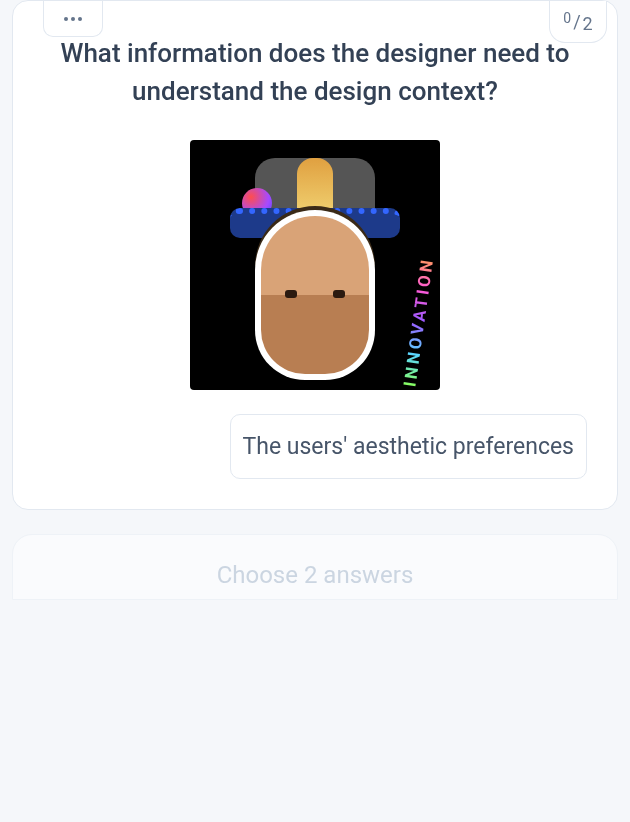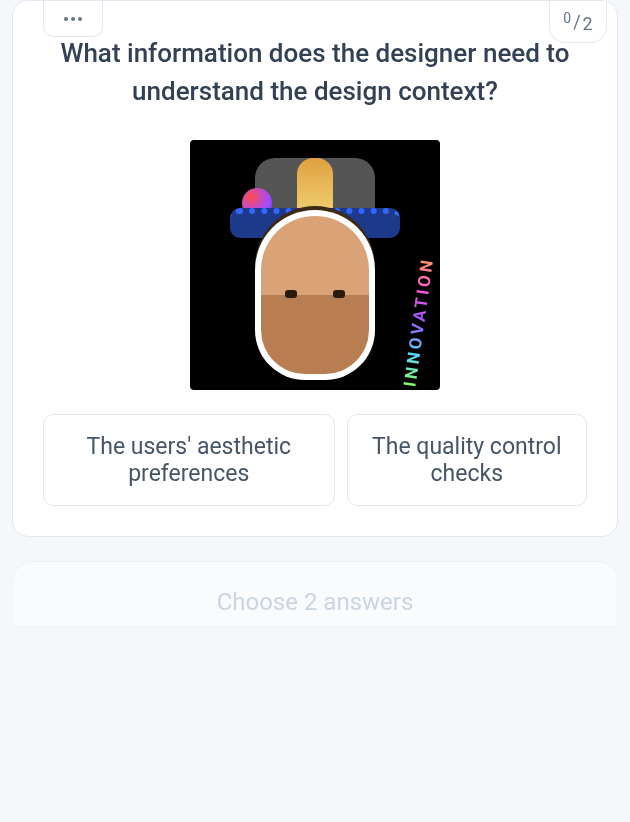--- a/index.html
+++ b/index.html
@@ -174,21 +174,21 @@
       font-weight: 700;
       letter-spacing: 3px;
       background: linear-gradient(90deg,#8aff5a,#5ad7ff,#9a5aff,#ff5ad7,#ff9a5a);
       -webkit-background-clip: text;
       background-clip: text;
       color: transparent;
       white-space: nowrap;
     }
     .answers {
       display: flex;
-      flex-direction: row;
+      flex-direction: column;
       gap: 12px;
       align-items: flex-end;
     }
     .answer {
       border: 1px solid #e2e8f0;
       border-radius: 10px;
       padding: 18px 12px;
       text-align: center;
       font-size: 23px;
       color: #475569;
@@ -236,20 +236,19 @@
     <div class="hat-blob"></div>
     <div class="hat-band"></div>
     <div class="hair"></div>
     <div class="face-outline"></div>
     <div class="face"></div>
     <div class="innovation">INNOVATION</div>
   </div>
 
   <div class="answers">
     <div class="answer">The users' aesthetic preferences</div>
-    <div class="answer">The quality control checks</div>
   </div>
 
 </div>
 
 <div class="footer-bar">
   <div class="footer-text">Choose 2 answers</div>
 </div>
 
 </body></html>

